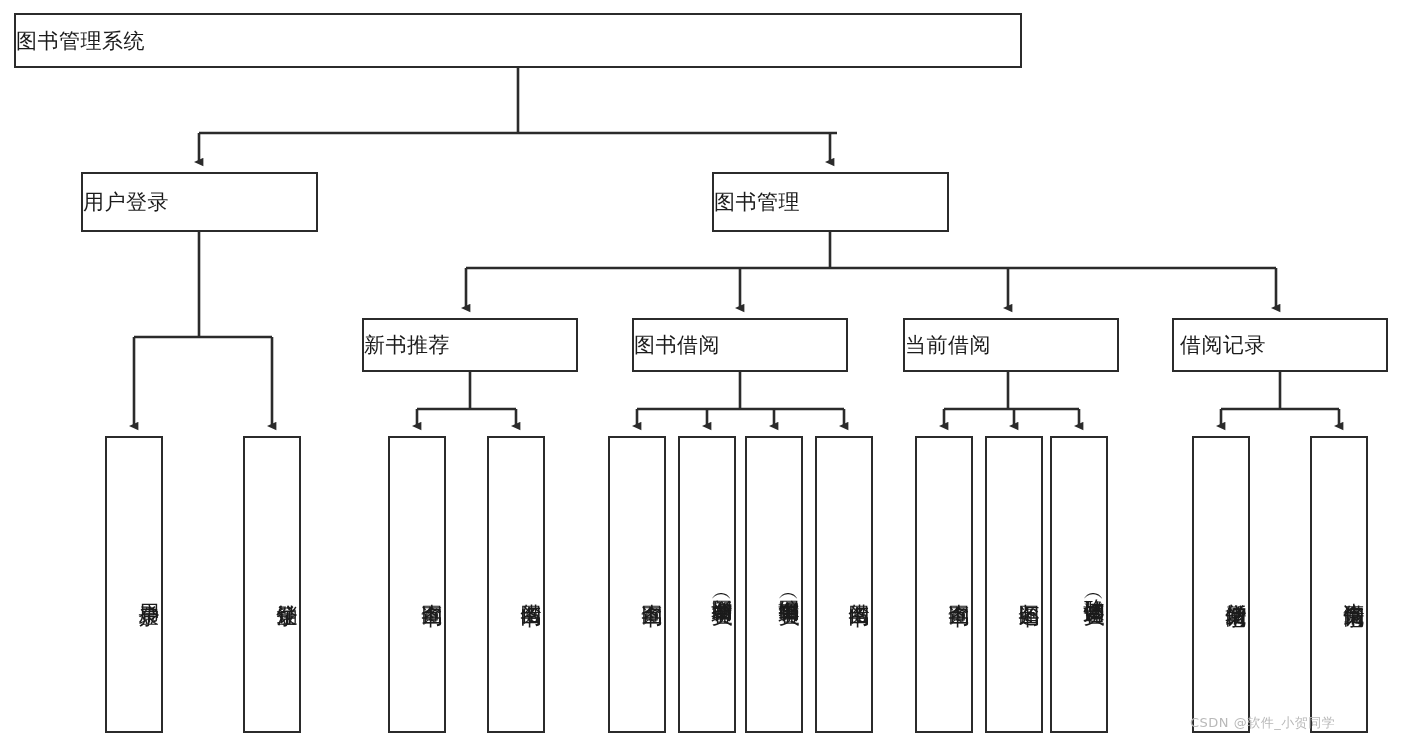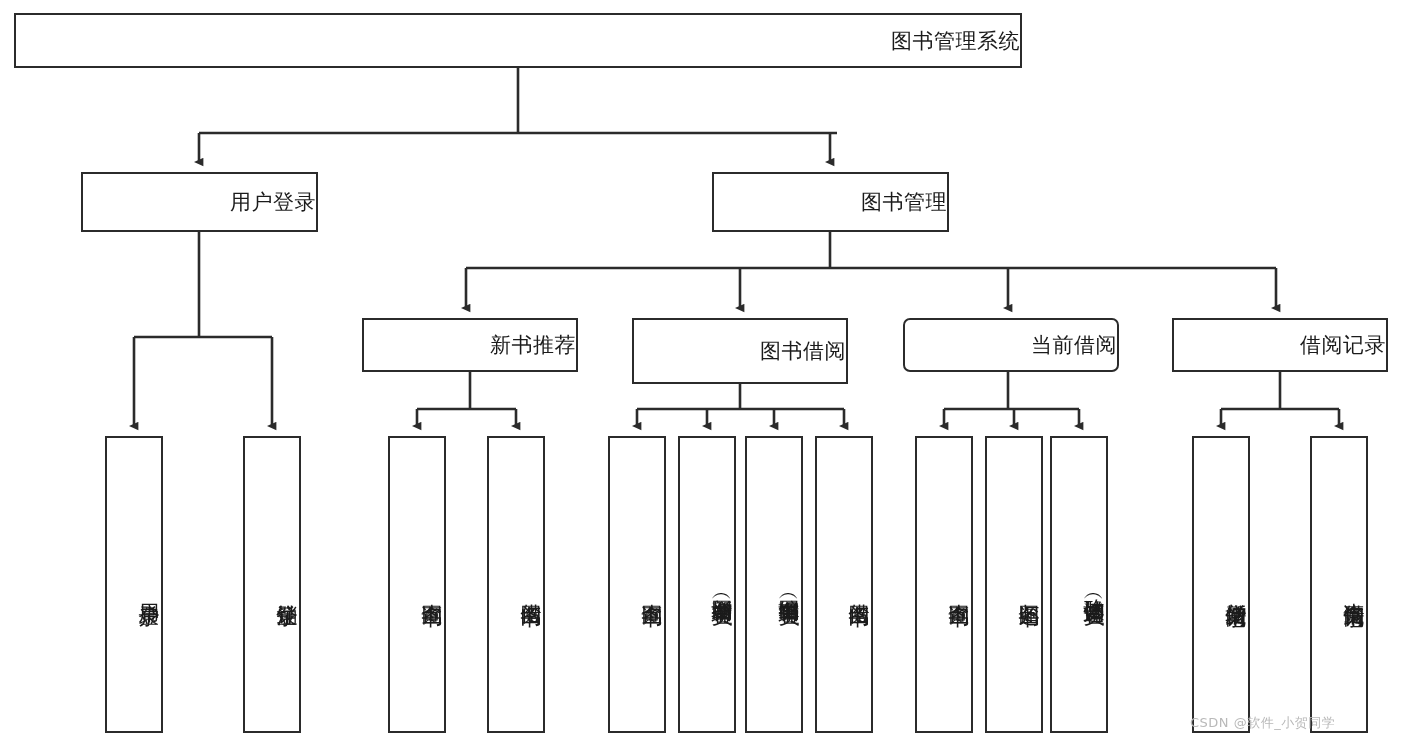--- a/index.html
+++ b/index.html
@@ -25,21 +25,21 @@
     height: 747px;
     pointer-events: none;
   }
   .node {
     position: absolute;
     box-sizing: border-box;
     border: 2px solid #2b2b2b;
     background: #ffffff;
     display: flex;
     align-items: center;
-    justify-content: flex-end;
+    justify-content: flex-start;
     color: #1b1b1b;
   }
   .node.horiz {
     font-size: 21px;
     letter-spacing: 0.5px;
   }
   .node.vert {
     writing-mode: vertical-rl;
     text-orientation: upright;
     font-size: 21px;
@@ -124,24 +124,24 @@
   <div class="node horiz" id="n-l2-0" style="left: 81px; top: 172px; width: 237px; height: 60px;">
     <span>用户登录</span>
   </div>
   <div class="node horiz" id="n-l3-0" style="left: 362px; top: 318px; width: 216px; height: 54px;">
     <span>新书推荐</span>
   </div>
 
   <div class="node horiz" id="n-l2-1" style="left: 712px; top: 172px; width: 237px; height: 60px;">
     <span>图书管理</span>
   </div>
-  <div class="node horiz" id="n-l3-1" style="left: 632px; top: 318px; width: 216px; height: 66px;">
+  <div class="node horiz" id="n-l3-1" style="left: 632px; top: 318px; width: 216px; height: 54px;">
     <span>图书借阅</span>
   </div>
-  <div class="node horiz" id="n-l3-2" style="left: 903px; top: 318px; width: 216px; height: 54px; border-radius: 7px;">
+  <div class="node horiz" id="n-l3-2" style="left: 903px; top: 318px; width: 216px; height: 54px;">
     <span>当前借阅</span>
   </div>
   <div class="node horiz" id="n-l3-3" style="left: 1172px; top: 318px; width: 216px; height: 54px; padding-left: 6px;">
     <span>借阅记录</span>
   </div>
 
   <div class="node vert" id="n-lf-0" style="left: 105px; top: 436px; width: 58px; height: 297px;">
     <span>用户登录</span>
   </div>
   <div class="node vert" id="n-lf-1" style="left: 243px; top: 436px; width: 58px; height: 297px;">

